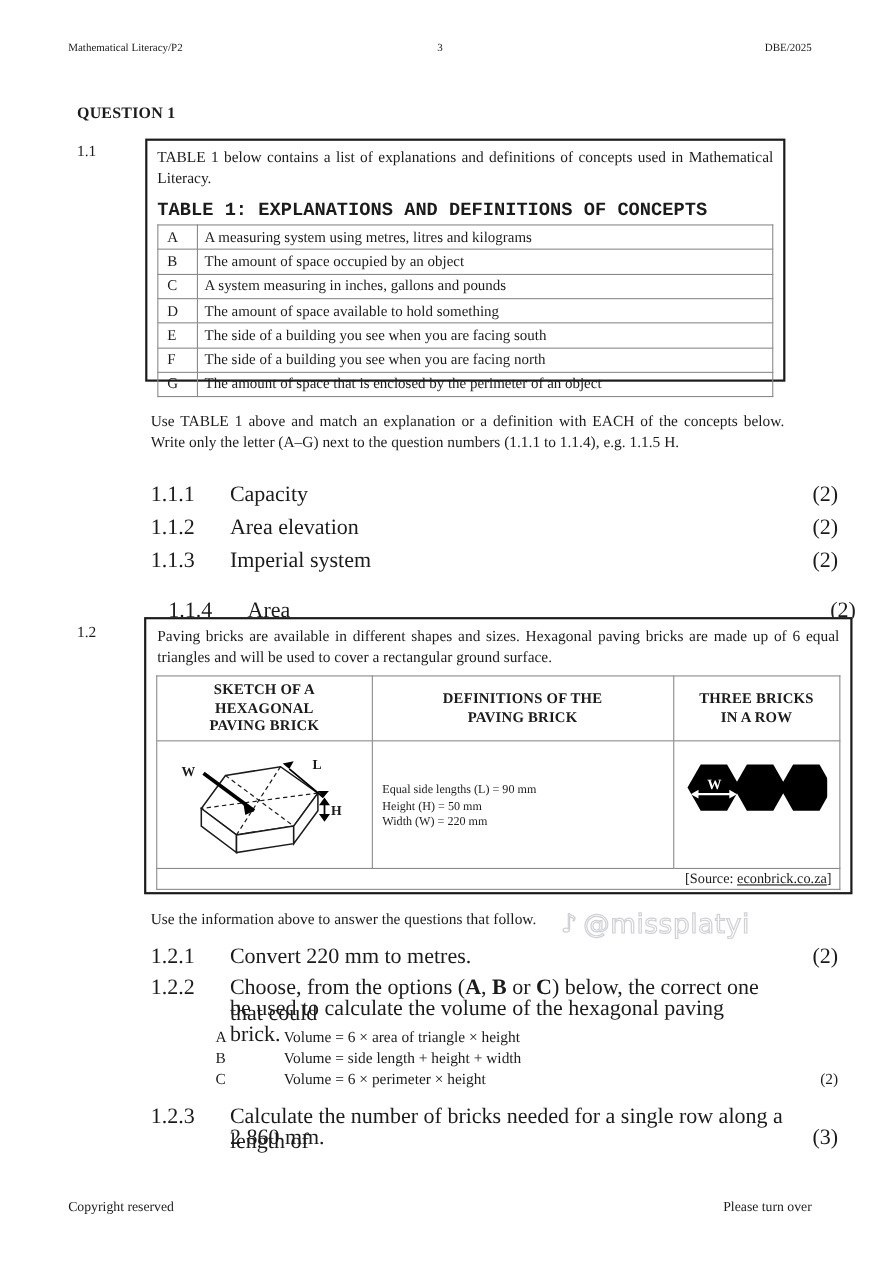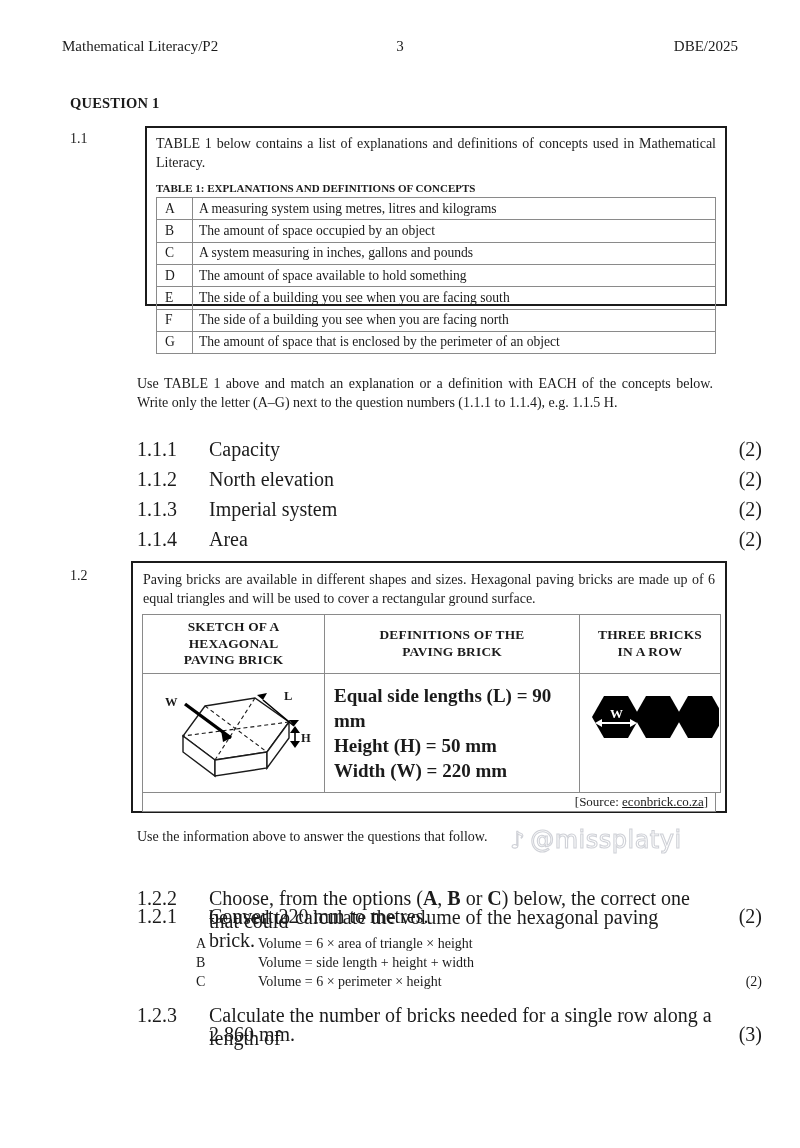--- a/index.html
+++ b/index.html
@@ -19,21 +19,21 @@
     width: 800px;
     height: 1148px;
     padding: 0;
   }
 
   
   .run-head {
     position: absolute;
     top: 38px; left: 62px; right: 62px;
     height: 34px;
-    font-size: 15px;
+    font-size: 10px;
   }
   .run-head .rh-left { position: absolute; left: 0; top: 0; }
   .run-head .rh-right { position: absolute; right: 0; top: 0; }
   .run-head .rh-center {
     position: absolute; left: 0; right: 0; top: 0;
     text-align: center;
   }
   .run-head .rh-center2 {
     position: absolute; left: 0; right: 0; top: 16px;
     text-align: center;
@@ -56,36 +56,37 @@
   }
   #qnum-11 { left: 70px; top: 131px; }
   #qnum-12 { left: 70px; top: 568px; }
 
   
   .framebox {
     position: absolute;
     border: 2.2px solid #1b1b1b;
     background: #fff;
   }
-  #box-11 { left: 145px; top: 126px; width: 582px; height: 180px; }
-  #box-12 { left: 131px; top: 561px; width: 596px; height: 252px; }
+  #box-11 { left: 132px; top: 126px; width: 582px; height: 221px; }
+  #box-12 { left: 131px; top: 561px; width: 644px; height: 252px; }
 
   .box-intro {
     font-size: 14px;
     line-height: 1.33;
     text-align: justify;
     text-justify: inter-word;
     padding: 7px 9px 0 9px;
   }
   #box-12 .box-intro { padding: 8px 10px 0 10px; }
 
   .tbl-caption {
     font-weight: bold;
-    font-size: 11px;
+    font-size: 17px;
     padding: 10px 9px 3px 9px;
+    font-family: Liberation Mono, monospace;
   }
 
   
   table.t1 {
     border-collapse: collapse;
     margin: 0 9px 0 9px;
     width: calc(100% - 18px);
   }
   table.t1 td {
     border: 1px solid #8a8a8a;
@@ -118,22 +119,22 @@
     height: 20px;
   }
   .subq .sq-num { position: absolute; left: 0; top: 0; width: 72px; }
   .subq .sq-txt { position: absolute; left: 72px; top: 0; right: 60px; }
   .subq .sq-txt.wide { right: 44px; }
   .subq .sq-marks { position: absolute; right: 0; top: 0; width: 34px; text-align: right; }
 
   #subq-111 { top: 438px; }
   #subq-112 { top: 468px; }
   #subq-113 { top: 498px; }
-  #subq-114 { top: 528px; }
-  #subq-121 { top: 905px; }
+  #subq-114 { top: 544px; margin-left: 16px; }
+  #subq-121 { top: 858px; }
   #subq-122 { top: 887px; }
   #subq-123 { top: 1004px; }
 
   .sq-line2 { position: absolute; left: 72px; top: 19px; right: 58px; }
 
   
   table.t2 {
     border-collapse: collapse;
     margin: 6px 9px 0 9px;
     width: calc(100% - 18px);
@@ -150,24 +151,24 @@
     line-height: 1.22;
     padding: 4px 3px 5px 3px;
     letter-spacing: .2px;
   }
   table.t2 td { padding: 0; }
   .col-a { width: 182px; }
   .col-b { width: 255px; }
   .col-c { width: 141px; }
 
   .dim-list {
-    font-size: 19px;
+    font-size: 11px;
     line-height: 1.31;
     padding: 10px 0 8px 9px;
-    font-weight: 700;
+    font-weight: 400;
   }
   .cell-sketch { height: 116px; position: relative; }
   .cell-bricks { height: 116px; position: relative; }
 
   .src-row {
     font-size: 13px;
     text-align: right;
     padding: 1px 7px 1px 0;
     border: 1px solid #8a8a8a;
     border-top: none;
@@ -274,21 +275,21 @@
 
   <div class="instr">Use TABLE 1 above and match an explanation or a definition with EACH of the concepts below. Write only the letter (A–G) next to the question numbers (1.1.1 to 1.1.4), e.g. 1.1.5 H.</div>
 
   <div class="subq" id="subq-111">
     <span class="sq-num">1.1.1</span>
     <span class="sq-txt">Capacity</span>
     <span class="sq-marks">(2)</span>
   </div>
   <div class="subq" id="subq-112">
     <span class="sq-num">1.1.2</span>
-    <span class="sq-txt">North elevation</span>
+    <span class="sq-txt">Area elevation</span>
     <span class="sq-marks">(2)</span>
   </div>
   <div class="subq" id="subq-113">
     <span class="sq-num">1.1.3</span>
     <span class="sq-txt">Imperial system</span>
     <span class="sq-marks">(2)</span>
   </div>
   <div class="subq" id="subq-114">
     <span class="sq-num">1.1.4</span>
     <span class="sq-txt">Area</span>
@@ -425,14 +426,18 @@
     </div>
   </div>
 
   <div class="subq" id="subq-123">
     <span class="sq-num">1.2.3</span>
     <span class="sq-txt wide">Calculate the number of bricks needed for a single row along a length of</span>
     <span class="sq-line2">2 860 mm.</span>
     <span class="sq-marks" style="top:19px;">(3)</span>
   </div>
 
+  <div class="run-foot">
+    <span class="rf-left">Copyright reserved</span>
+    <span class="rf-right">Please turn over</span>
+  </div>
 
 </div>
 
 </body></html>

